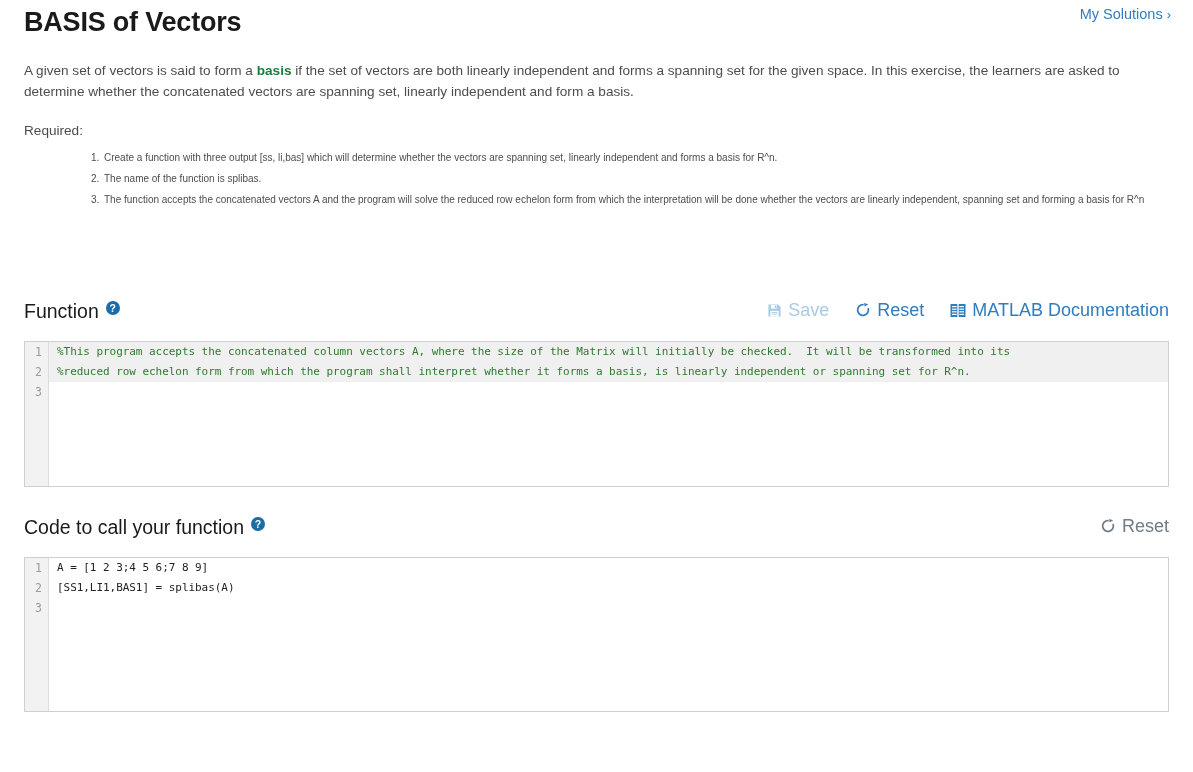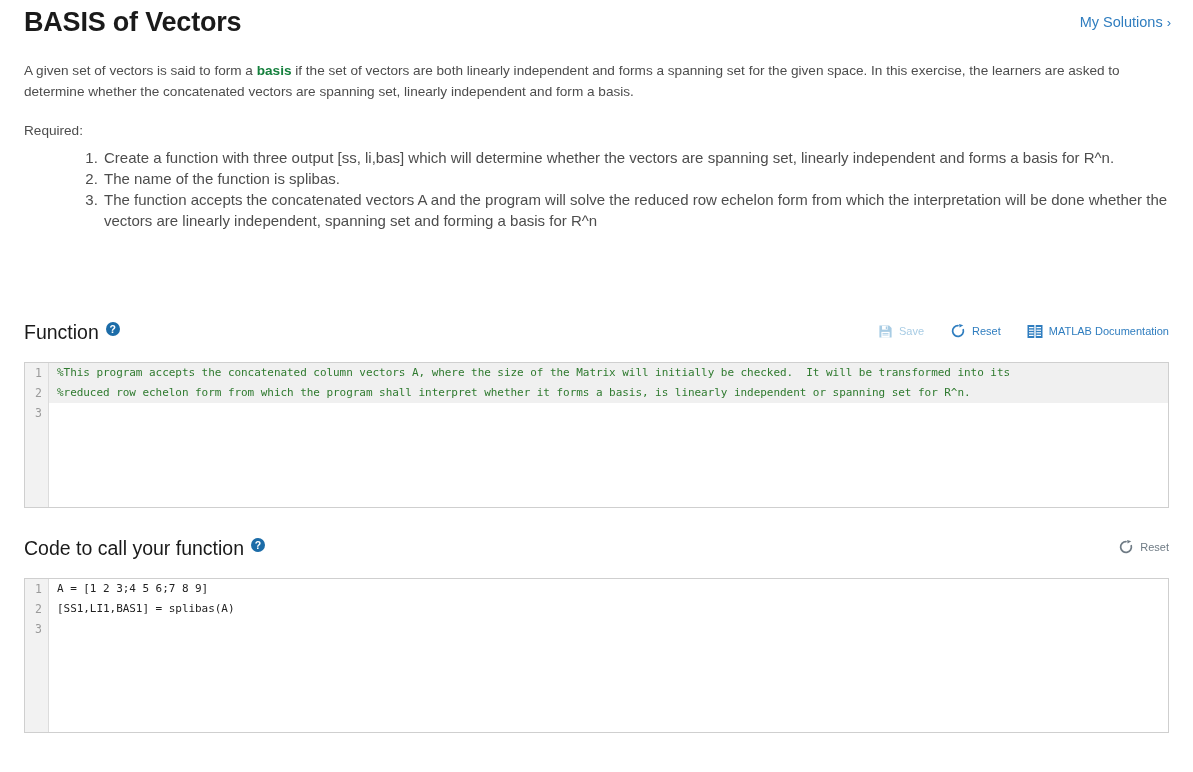--- a/index.html
+++ b/index.html
@@ -29,21 +29,21 @@
     margin: 0;
     font-size: 27px;
     font-weight: bold;
     color: #1a1a1a;
     letter-spacing: -0.2px;
     line-height: 36px;
   }
   .my-solutions {
     position: absolute;
     right: 22px;
-    top: 14px;
+    top: 6px;
     font-size: 14.5px;
     color: #2f7dbf;
     cursor: pointer;
     white-space: nowrap;
   }
   .my-solutions .chev { margin-left: 4px; font-size: 13px; }
 
   
   .intro {
     padding: 0 24px;
@@ -56,21 +56,21 @@
     color: #4d4d4d;
     max-width: 1125px;
   }
   .intro p b { color: #15803d; font-weight: bold; }
   .required-label {
     margin-top: 18px !important;
   }
   ol.req-list {
     margin: 6px 0 0 0;
     padding-left: 78px;
-    font-size: 15px;
+    font-size: 10px;
     line-height: 21px;
     color: #4d4d4d;
   }
   ol.req-list li {
     margin: 0 0 0 0;
     padding-left: 2px;
     max-width: 1090px;
   }
 
   
@@ -112,21 +112,21 @@
     right: 0;
     top: 4px;
     display: flex;
     align-items: center;
     gap: 26px;
   }
   .tb-btn {
     display: inline-flex;
     align-items: center;
     gap: 6px;
-    font-size: 11px;
+    font-size: 18px;
     color: #2f7dbf;
     cursor: pointer;
     white-space: nowrap;
     line-height: 20px;
   }
   .tb-btn.disabled { color: #a8cce4; cursor: default; }
   .tb-btn.muted { color: #6f7b85; }
   .tb-btn svg { display: block; }
 
   

